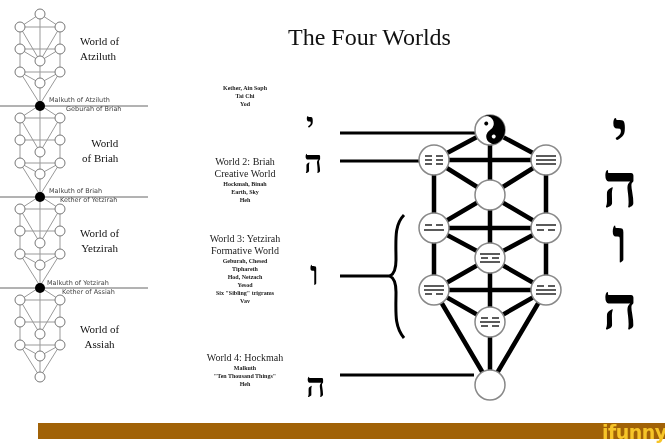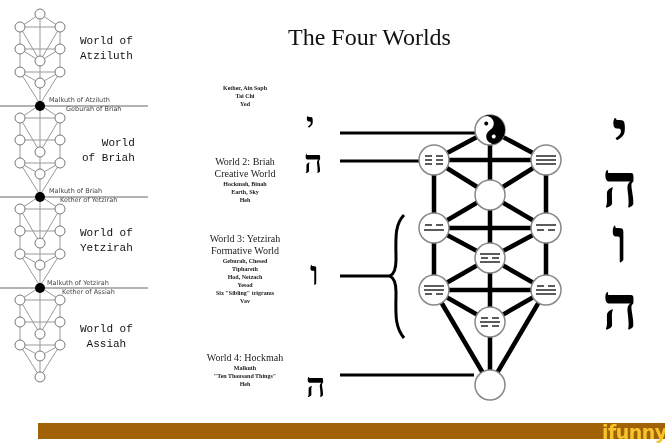--- a/index.html
+++ b/index.html
@@ -1,18 +1,18 @@
 <!DOCTYPE html>
 <html><head>
 <meta charset="utf-8">
 <style>
   html, body { margin: 0; padding: 0; }
   body { width: 665px; height: 443px; background: #ffffff; position: relative; overflow: hidden; font-family: "Liberation Serif", serif; }
   .abs { position: absolute; }
-  .lt-label { font-family: Liberation Mono, monospace; font-size: 11px; color: #111; line-height: 15px; text-align: left; }
+  .lt-label { font-family: Liberation Serif, serif; font-size: 11px; color: #111; line-height: 15px; text-align: left; }
   .small-lab { font-family: "DejaVu Sans", sans-serif; font-size: 6.5px; color: #444; white-space: nowrap; text-align: right; }
   .title { font-family: "Liberation Serif", serif; font-size: 24px; color: #111; }
   .wblock { text-align: center; width: 120px; font-family: "Liberation Serif", serif; color: #222; }
   .wblock .h1 { font-size: 10px; line-height: 12px; }
   .wblock .d { font-size: 6px; line-height: 8px; font-weight: bold; }
   .heb { font-family: "DejaVu Serif", serif; font-weight: bold; color: #000; }
   .footer { position: absolute; left: 0; top: 423px; width: 665px; height: 16px; background: #a16207; margin-left: 38px; }
   .ifunny { position: absolute; right: 8px; top: -2px; font-family: "DejaVu Sans", sans-serif; font-weight: bold; font-size: 19px; color: #f6c428; letter-spacing: -0.5px; }
 </style>
 </head>

